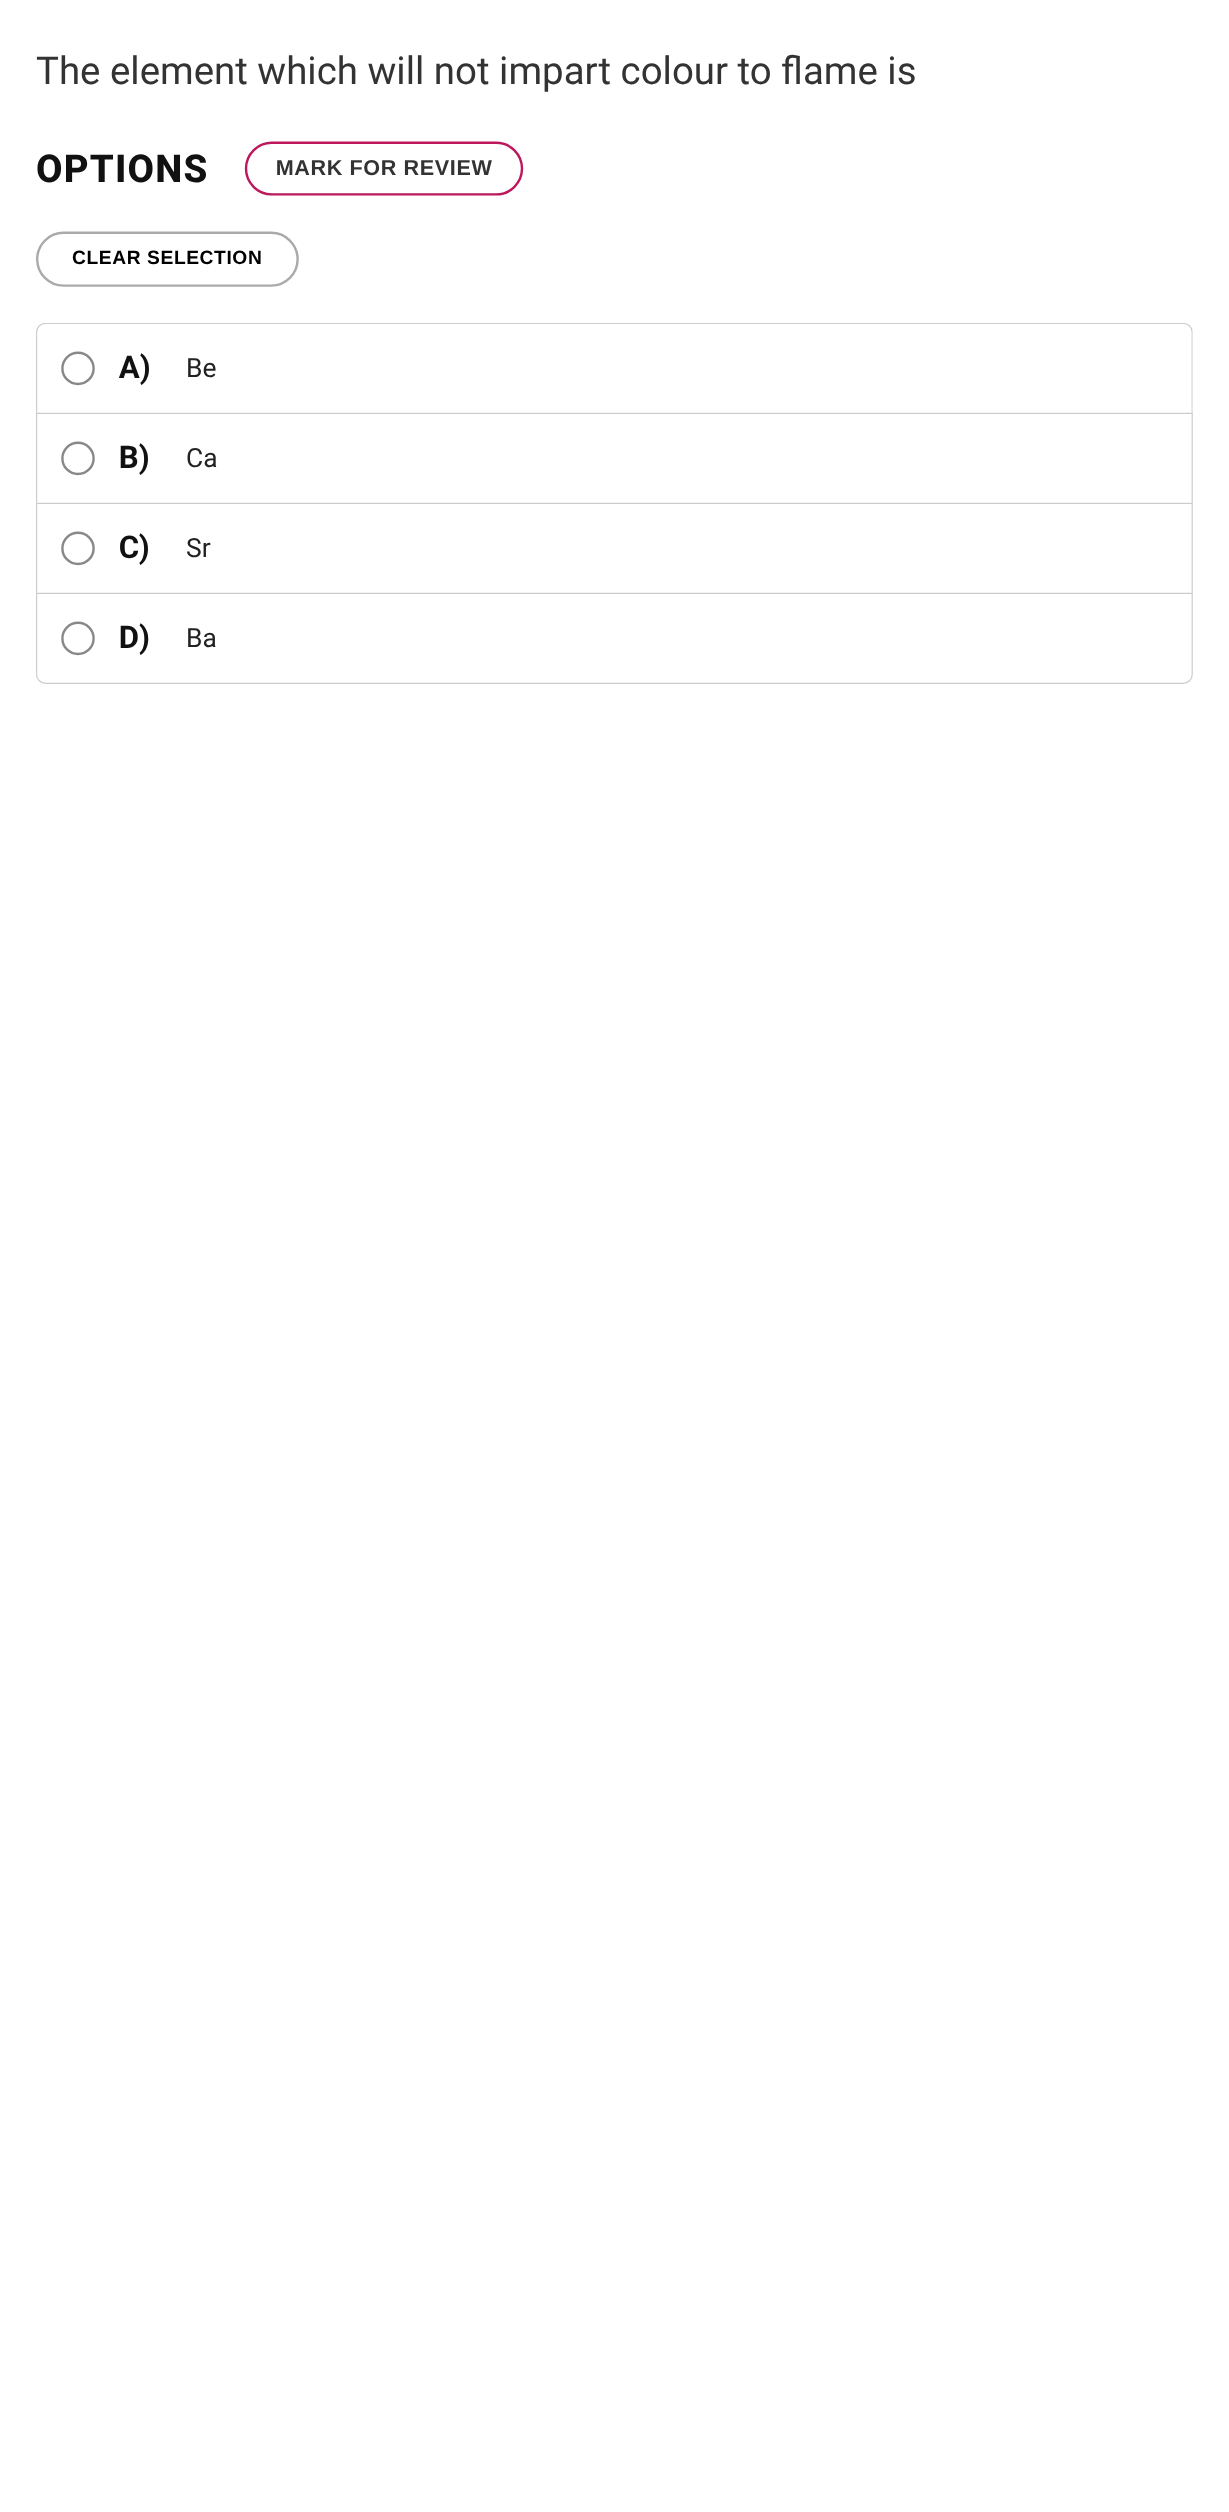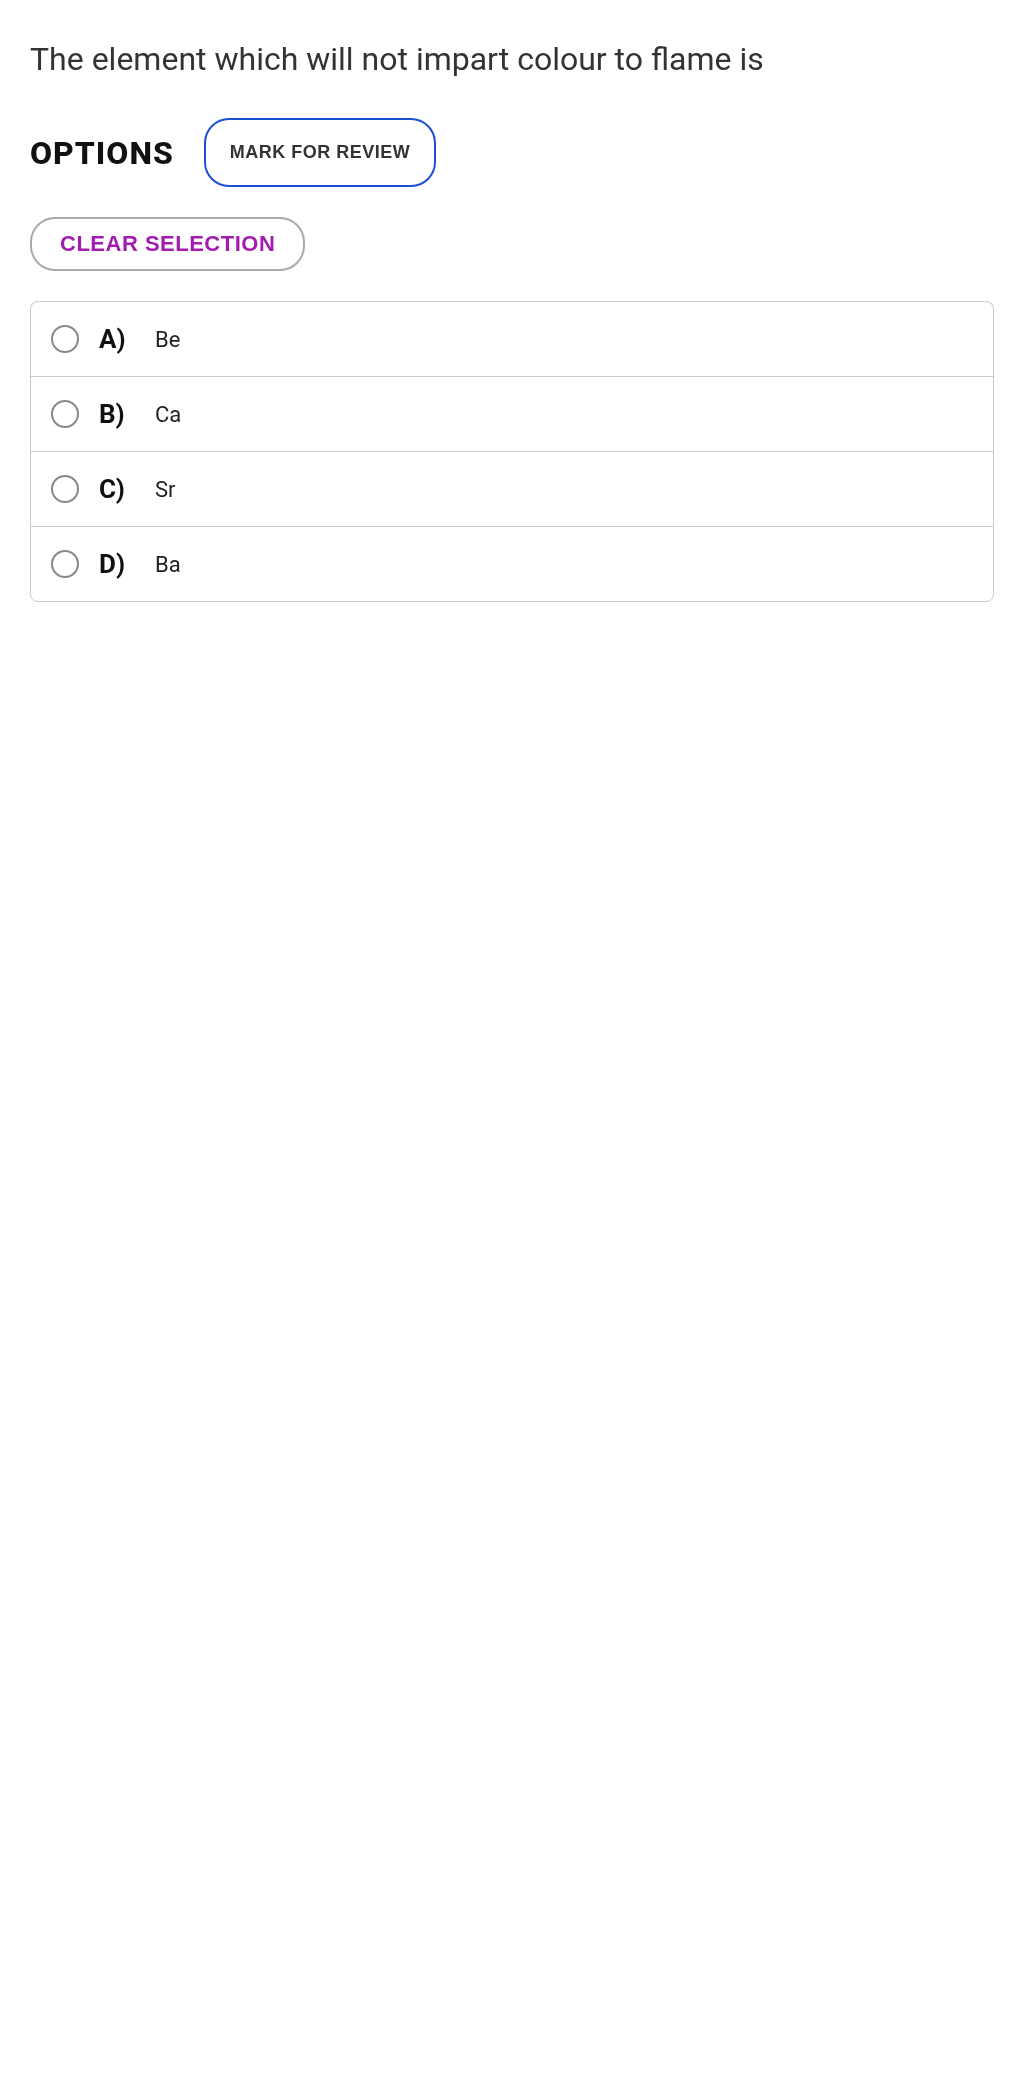--- a/index.html
+++ b/index.html
@@ -32,40 +32,40 @@
     }
 
     .options-label {
       font-size: 32px;
       font-weight: 800;
       letter-spacing: 1px;
       color: #111111;
     }
 
     .mark-for-review-btn {
-      border: 2px solid #1d4ed8;
+      border: 2px solid #be185d;
       background: #ffffff;
       border-radius: 25px;
-      padding: 22px 24px;
+      padding: 10px 24px;
       font-size: 18px;
       font-weight: 600;
       letter-spacing: 0.5px;
       color: #333333;
       cursor: pointer;
     }
 
     .clear-selection-btn {
       border: 2px solid #aaaaaa;
       background: #ffffff;
       border-radius: 25px;
       padding: 12px 28px;
-      font-size: 22px;
+      font-size: 16px;
       font-weight: 600;
       letter-spacing: 0.5px;
-      color: #a21caf;
+      color: #000000;
       cursor: pointer;
       margin-bottom: 30px;
       display: inline-block;
     }
 
     .options-list {
       width: 100%;
     }
 
     .option-item {

